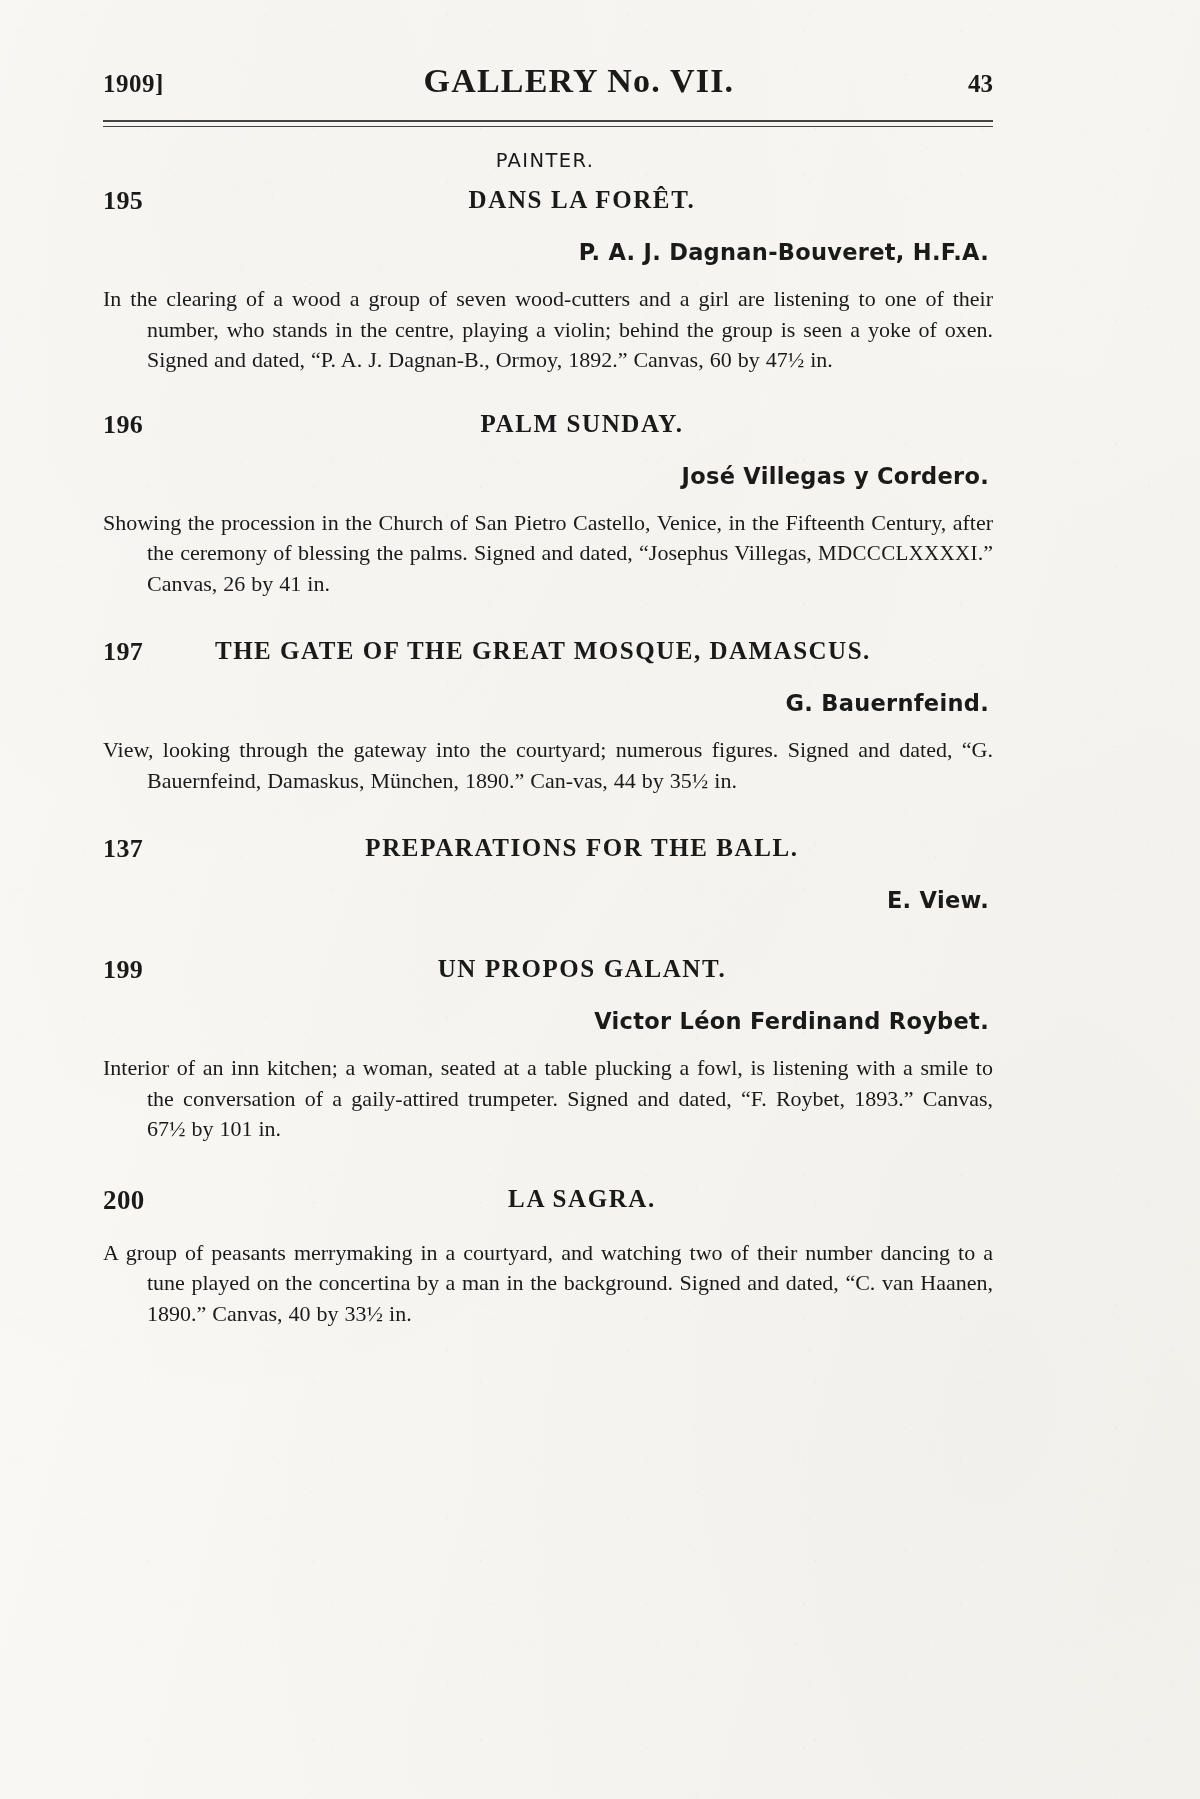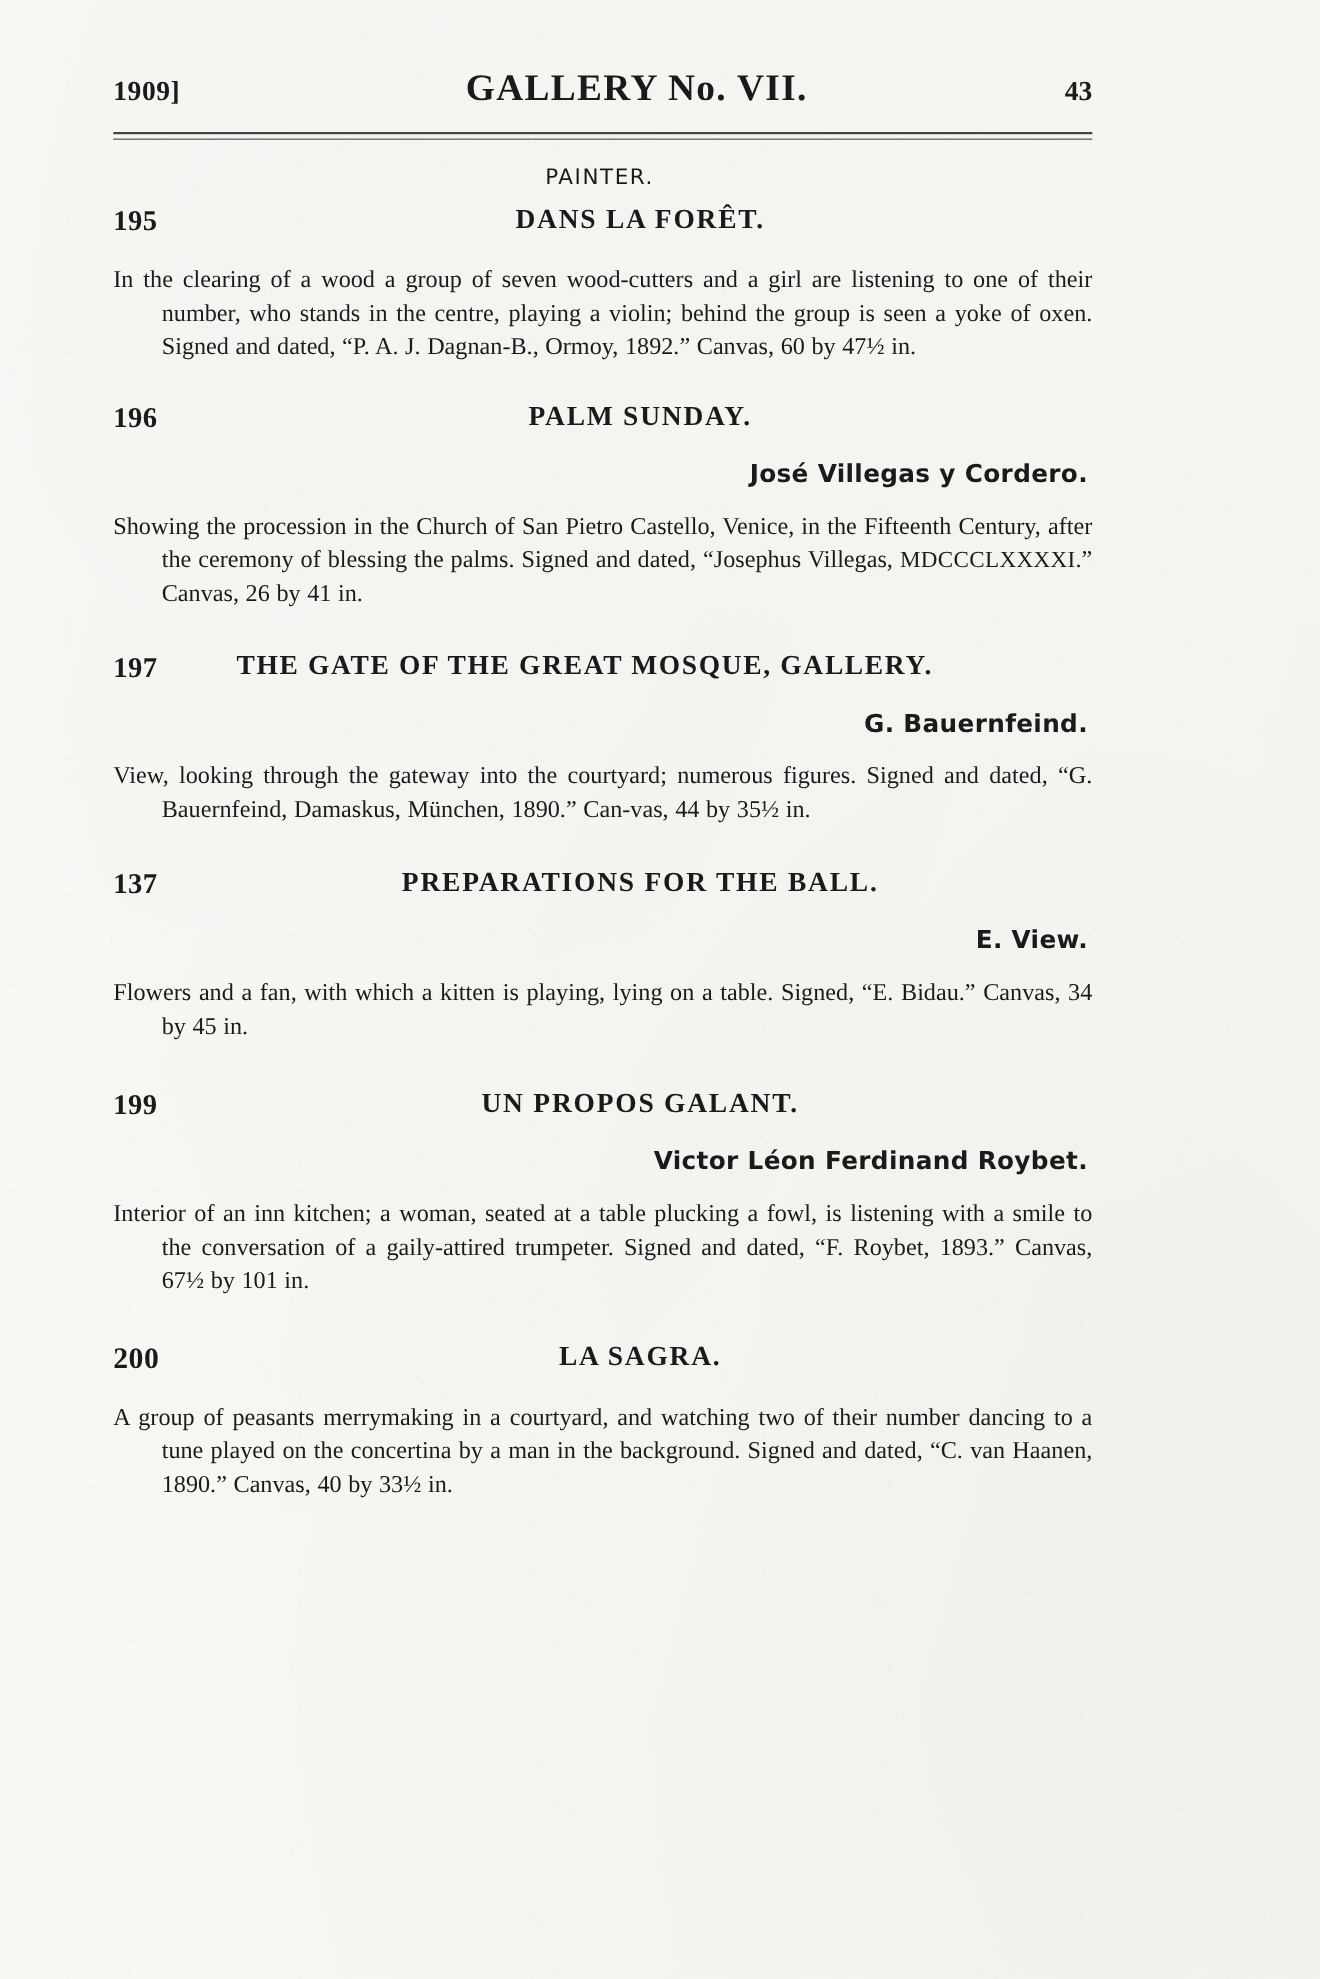--- a/index.html
+++ b/index.html
@@ -170,56 +170,54 @@
     </div>
     <div class="rule-double"></div>
 
     <div class="colhead">PAINTER.</div>
 
     <div class="entry e195">
       <div class="entry-head">
         <span class="entry-num">195</span>
         <div class="entry-title">DANS LA FORÊT.</div>
       </div>
+      <div class="entry-artist">P. A. J. Dagnan-Bouveret, H.F.A.</div>
       <div class="entry-desc">
         <span>In the clearing of a wood a group of seven wood-cutters and a girl are listening to one of their number, who stands in the centre, playing a violin; behind the group is seen a yoke of oxen.  Signed and dated, “P. A. J. Dagnan-B., Ormoy, 1892.”  Canvas, 60 by 47½ in.</span>
       </div>
     </div>
 
     <div class="entry e196">
       <div class="entry-head">
         <span class="entry-num">196</span>
         <div class="entry-title">PALM SUNDAY.</div>
       </div>
       <div class="entry-artist">José Villegas y Cordero.</div>
       <div class="entry-desc">
         <span>Showing the procession in the Church of San Pietro Castello, Venice, in the Fifteenth Century, after the ceremony of blessing the palms. Signed and dated, “Josephus Villegas, </span><span class="smallcaps">MDCCCLXXXXI</span><span>.”  Canvas, 26 by 41 in.</span>
       </div>
     </div>
 
     <div class="entry e197">
       <div class="entry-head">
         <span class="entry-num">197</span>
-        <div class="entry-title wide">THE GATE OF THE GREAT MOSQUE, GALLERY.</div>
+        <div class="entry-title wide">THE GATE OF THE GREAT MOSQUE, DAMASCUS.</div>
       </div>
       <div class="entry-artist">G. Bauernfeind.</div>
       <div class="entry-desc">
         <span>View, looking through the gateway into the courtyard; numerous figures. Signed and dated, “G. Bauernfeind, Damaskus, München, 1890.”  Can-vas, 44 by 35½ in.</span>
       </div>
     </div>
 
     <div class="entry e198">
       <div class="entry-head">
         <span class="entry-num">137</span>
         <div class="entry-title">PREPARATIONS FOR THE BALL.</div>
       </div>
       <div class="entry-artist">E. View.</div>
-      <div class="entry-desc">
-        <span>Flowers and a fan, with which a kitten is playing, lying on a table. Signed, “E. Bidau.”  Canvas, 34 by 45 in.</span>
-      </div>
     </div>
 
     <div class="entry e199">
       <div class="entry-head">
         <span class="entry-num">199</span>
         <div class="entry-title">UN PROPOS GALANT.</div>
       </div>
       <div class="entry-artist">Victor Léon Ferdinand Roybet.</div>
       <div class="entry-desc">
         <span>Interior of an inn kitchen; a woman, seated at a table plucking a fowl, is listening with a smile to the conversation of a gaily-attired trumpeter. Signed and dated, “F. Roybet, 1893.”  Canvas, 67½ by 101 in.</span>

